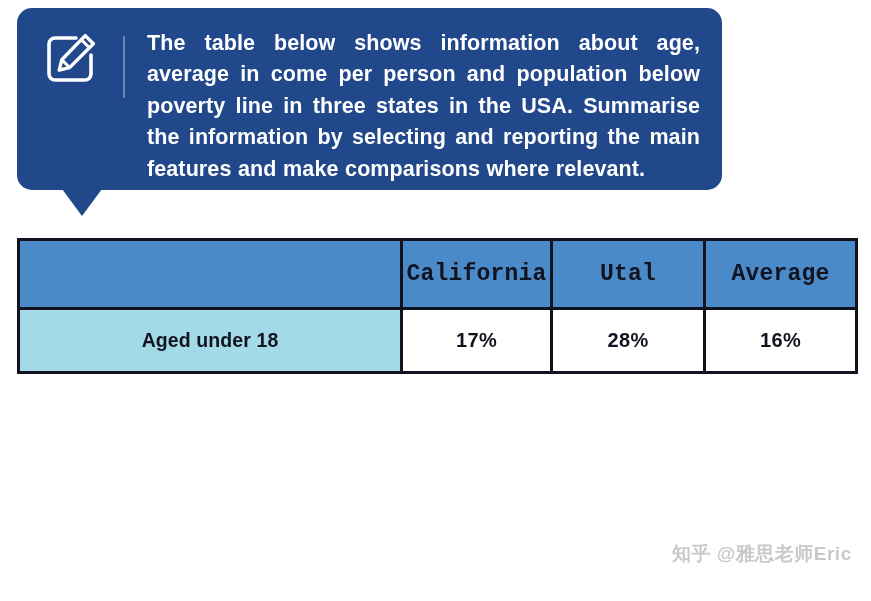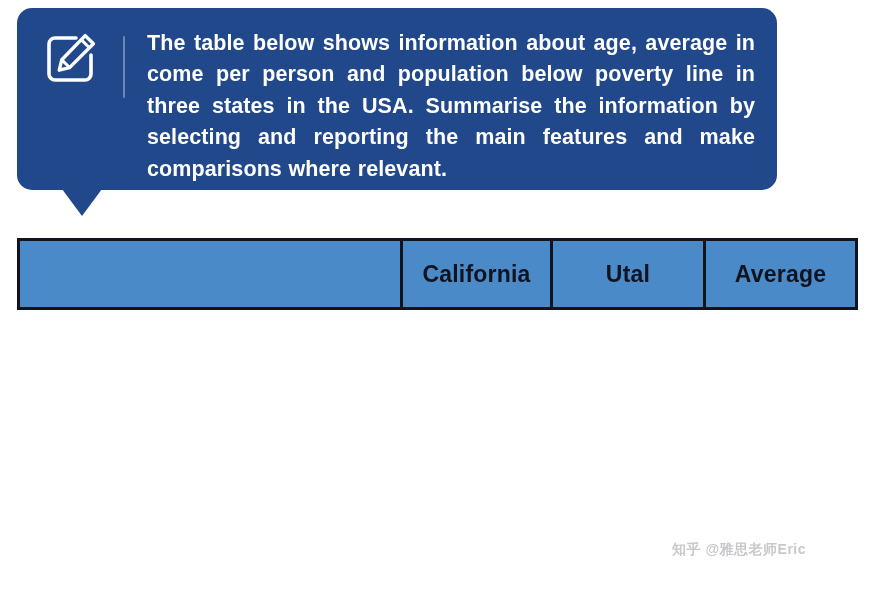--- a/index.html
+++ b/index.html
@@ -13,21 +13,21 @@
     font-family: "Liberation Sans", sans-serif;
     overflow: hidden;
     position: relative;
   }
 
   
   #prompt-bubble {
     position: absolute;
     left: 17px;
     top: 8px;
-    width: 760px;
+    width: 705px;
     height: 182px;
     background: #21488b;
     border-radius: 15px;
     box-sizing: border-box;
     display: flex;
     align-items: flex-start;
     padding: 20px 22px 18px 28px;
   }
   #bubble-tail {
     position: absolute;
@@ -88,20 +88,21 @@
   col.c-ca    { width: 150px; }
   col.c-ut    { width: 153px; }
   col.c-fl    { width: 152px; }
 
   thead th {
     height: 66px;
     background: #4a8ac9;
     color: #ffffff;
     font-size: 23px;
     letter-spacing: 0.2px;
+    font-family: Liberation Mono, monospace;
   }
   thead th.corner-cell { background: #4a8ac9; }
 
   tbody tr { height: 64px; }
   td.row-label {
     background: #a2dae7;
     text-align: left;
     padding-left: 27px;
     font-size: 19.5px;
     letter-spacing: 0.1px;
@@ -110,21 +111,21 @@
     background: #ffffff;
     font-size: 20px;
     letter-spacing: 0.3px;
   }
 
   
   #watermark {
     position: absolute;
     left: 672px;
     top: 541px;
-    font-size: 14px;
+    font-size: 19px;
     font-weight: bold;
     color: rgba(120,124,130,0.42);
     white-space: nowrap;
     letter-spacing: 0.5px;
     pointer-events: none;
   }
 </style>
 </head>
 <body>
 
@@ -151,16 +152,22 @@
   </colgroup>
   <thead>
     <tr>
       <th class="corner-cell"></th>
       <th>California</th>
       <th>Utal</th>
       <th>Average</th>
     </tr>
   </thead>
   <tbody>
+    <tr>
+      <td class="row-label">Aged under 18</td>
+      <td class="row-value">17%</td>
+      <td class="row-value">28%</td>
+      <td class="row-value">16%</td>
+    </tr>
   </tbody>
 </table>
 
 <div id="watermark">知乎 @雅思老师Eric</div>
 
 </body></html>

